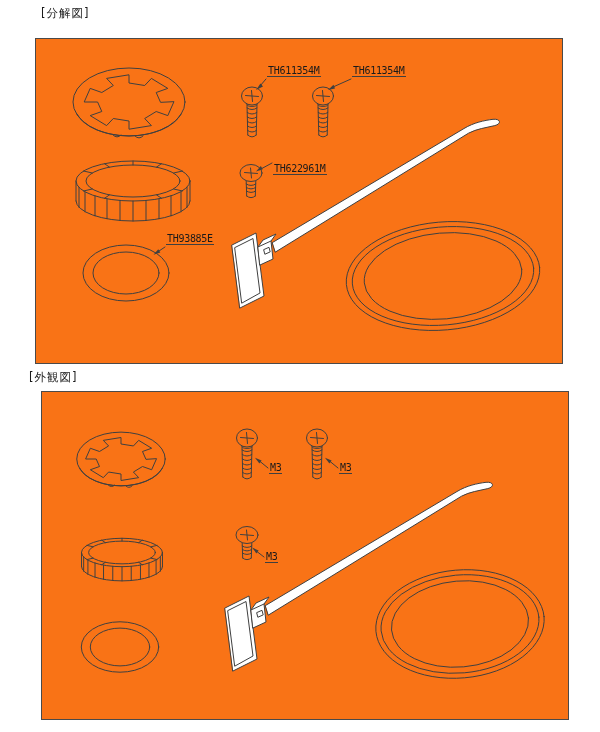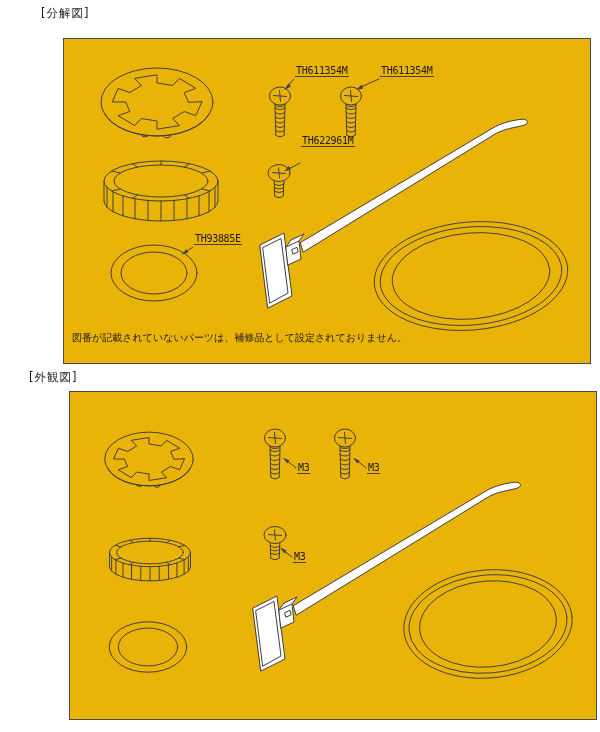--- a/index.html
+++ b/index.html
@@ -1,19 +1,19 @@
 <!DOCTYPE html>
 <html><head>
 <meta charset="utf-8">
 <style>
   html,body{margin:0;padding:0;background:#ffffff;}
   body{width:600px;height:732px;position:relative;font-family:"DejaVu Sans",sans-serif;}
   .page{position:absolute;left:0;top:0;width:600px;height:732px;background:#ffffff;overflow:hidden;}
   .section-title{position:absolute;font-size:11.5px;color:#1a1a1a;letter-spacing:1px;white-space:nowrap;}
-  .diagram-box{position:absolute;border:1px solid #4a4a4a;background:#eab308;margin-left:28px;}
+  .diagram-box{position:absolute;border:1px solid #4a4a4a;background:#f97316;}
   .diagram-box > svg{position:absolute;left:0;top:0;}
   .part-label{position:absolute;font-size:10px;line-height:11px;font-family:"DejaVu Sans Mono","DejaVu Sans",monospace;
               color:#1a1a1a;border-bottom:1px solid #3f3f3f;letter-spacing:-0.3px;white-space:nowrap;padding:0 1px;}
   .note{position:absolute;font-size:10px;line-height:11.5px;color:#1a1a1a;white-space:nowrap;}
   svg path, svg ellipse, svg line, svg polygon, svg polyline, svg rect{
     stroke:#404040;stroke-width:1;fill:none;stroke-linecap:round;stroke-linejoin:round;vector-effect:non-scaling-stroke;}
   svg .fill-white{fill:#ffffff;}
   svg .arrow-head{fill:#404040;stroke:none;}
 </style>
 </head>
@@ -130,25 +130,24 @@
           <polygon class="arrow-head" points="220,132.6 226.8,130.2 224.8,127"></polygon>
       </g>
       <g>
         <path d="M129,208 L122,212.7"></path>
           <polygon class="arrow-head" points="117.5,215.8 124.3,213.4 122.3,210.2"></polygon>
       </g>
     </svg>
 
     <span class="part-label" style="left:231px;top:26px">TH611354M</span>
     <span class="part-label" style="left:316px;top:26px">TH611354M</span>
-    <span class="part-label" style="left:237px;top:96px">TH622961M</span>
+    <span class="part-label" style="left:237px;top:124px">TH622961M</span>
     <span class="part-label" style="left:130px;top:194px">TH93885E</span>
 
     <div class="note" style="left:8px;top:293px">
-      <div>図番が記載されていないパーツは、補修品として設定されておりません。</div>
     </div>
   </div>
 
   <div class="section-title" style="left:29px;top:370px">[外観図]</div>
 
   <div class="diagram-box" style="left:41px;top:391px;width:526px;height:327px">
 
     <svg width="524" height="325" viewBox="0 0 524 325">
       <use href="#bigring" transform="translate(418,232) rotate(-5) scale(0.87,1)"></use>
       <use href="#lever" transform="translate(-13,10)"></use>

